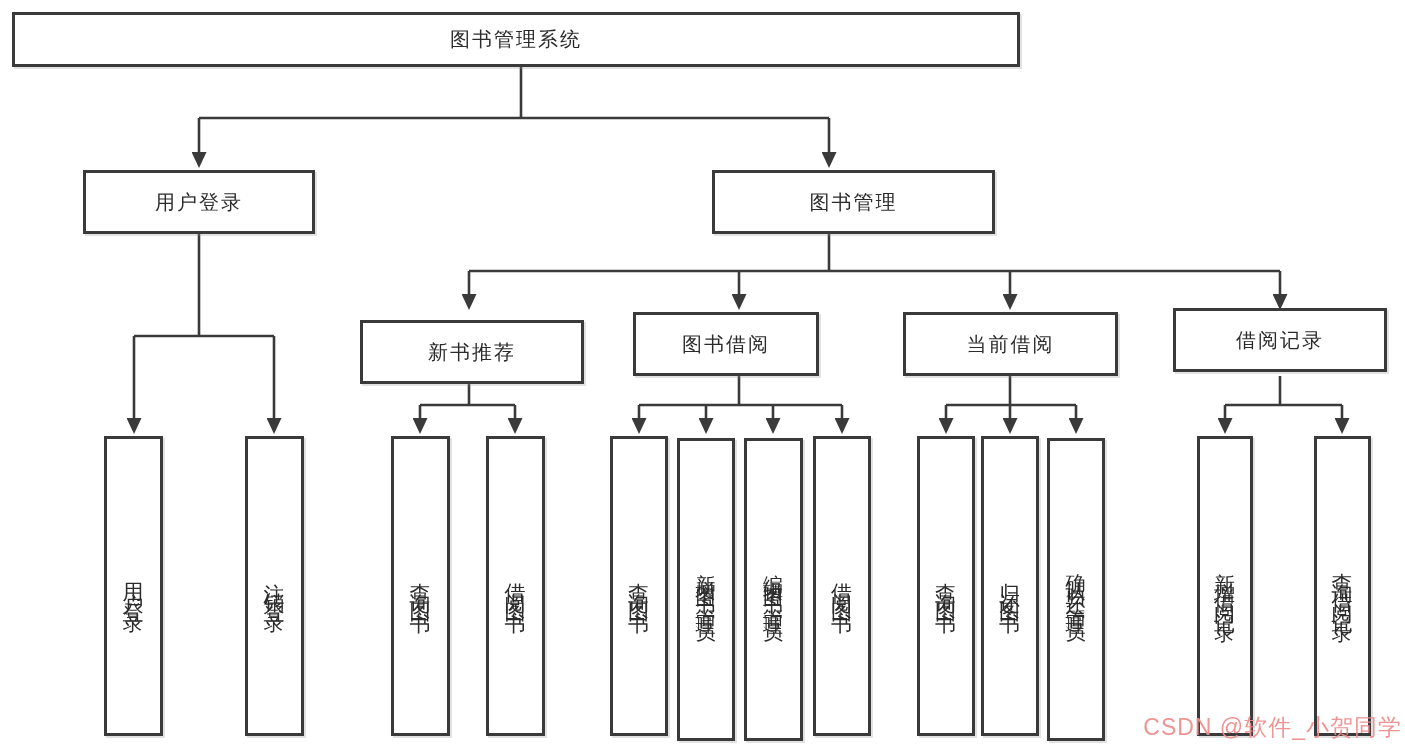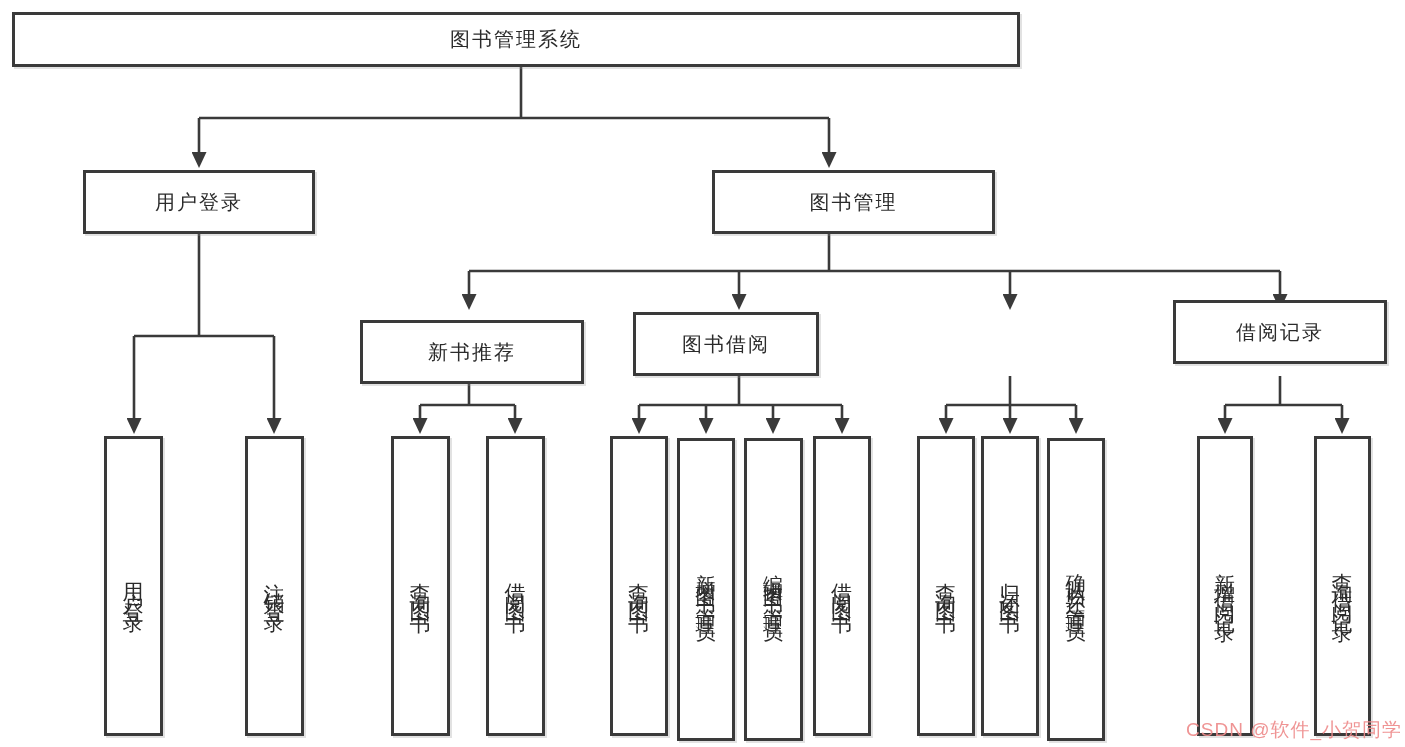--- a/index.html
+++ b/index.html
@@ -28,21 +28,21 @@
     text-orientation:mixed;
     letter-spacing:10px;
     line-height:1;
     font-size:21px;
     white-space:nowrap;
   }
   .vnode.long span{letter-spacing:7px;font-size:20px;}
   .watermark{
     position:absolute;
     right:3px;bottom:4px;
-    font-size:19px;
+    font-size:23px;
     letter-spacing:1px;
     z-index:3;
     opacity:0.92;
   }
 </style>
 </head>
 <body>
 
 <div class="canvas">
 
@@ -106,21 +106,24 @@
   <div class="node" style="left:712px;top:170px;width:283px;height:64px">
     <span>图书管理</span>
   </div>
 
   <div class="node" style="left:360px;top:320px;width:224px;height:64px">
     <span>新书推荐</span>
   </div>
   <div class="node" style="left:633px;top:312px;width:186px;height:64px">
     <span>图书借阅</span>
   </div>
-  <div class="node" style="left:1173px;top:300px;width:214px;height:64px">
+  <div class="node" style="left:903px;top:312px;width:215px;height:64px">
+    <span>当前借阅</span>
+  </div>
+  <div class="node" style="left:1173px;top:308px;width:214px;height:64px">
     <span>借阅记录</span>
   </div>
 
   <div class="node vnode" style="left:104px;top:436px;width:59px;height:300px">
     <span>用户登录</span>
   </div>
   <div class="node vnode" style="left:245px;top:436px;width:59px;height:300px">
     <span>注销登录</span>
   </div>
 

